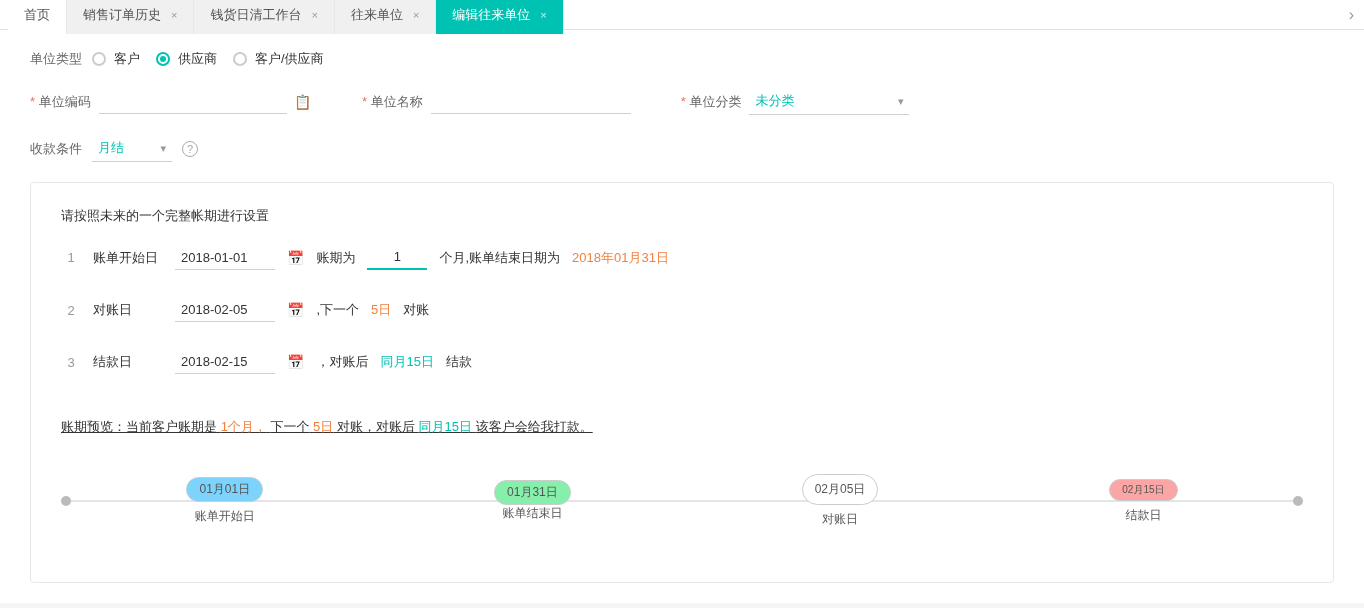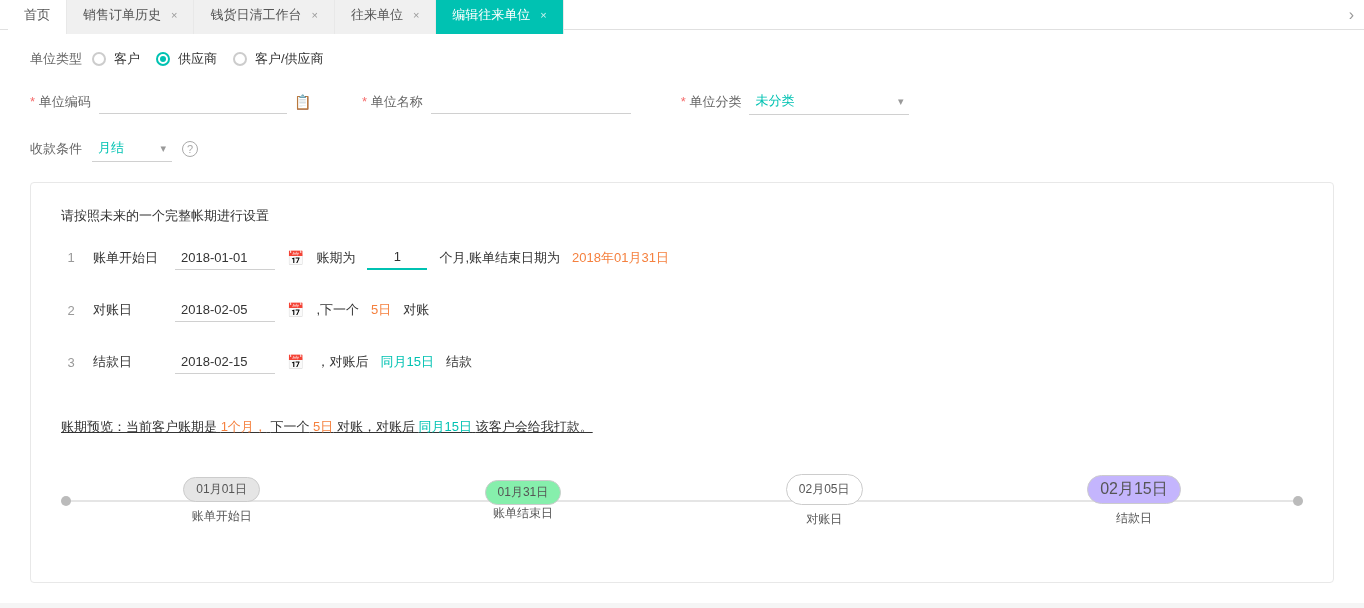--- a/index.html
+++ b/index.html
@@ -360,39 +360,39 @@
 
       <div style="position: relative; padding: 10px 0;">
         <div style="position: relative; display: flex; align-items: center; width: 100%;">
 
           <div style="position: absolute; top: 50%; left: 0; right: 0; height: 1px; background: #ccc; transform: translateY(-50%); z-index: 0;"></div>
 
           <div style="width: 10px; height: 10px; border-radius: 50%; background: #bbb; flex-shrink: 0; z-index: 1;"></div>
           <div style="flex: 1;"></div>
 
           <div style="display: flex; flex-direction: column; align-items: center; z-index: 1;">
-            <div style="border: 1px solid #ccc; border-radius: 20px; padding: 3px 12px; font-size: 12px; color: #555; background: #e5e5e5; white-space: nowrap;">01月01日</div>
+            <div style="border: 1px solid #ccc; border-radius: 20px; padding: 3px 12px; font-size: 12px; color: #555; background: #7dd3fc; white-space: nowrap;">01月01日</div>
             <div style="font-size: 12px; color: #555; margin-top: 6px;">账单开始日</div>
           </div>
           <div style="flex: 2;"></div>
 
           <div style="display: flex; flex-direction: column; align-items: center; z-index: 1;">
             <div style="border: 1px solid #ccc; border-radius: 20px; padding: 3px 12px; font-size: 12px; color: #555; background: #86efac; white-space: nowrap;">01月31日</div>
             <div style="font-size: 12px; color: #555; ">账单结束日</div>
           </div>
           <div style="flex: 2;"></div>
 
           <div style="display: flex; flex-direction: column; align-items: center; z-index: 1;">
             <div style="border: 1px solid #ccc; border-radius: 20px; padding: 6px 12px; font-size: 12px; color: #555; background: #fff; white-space: nowrap;">02月05日</div>
             <div style="font-size: 12px; color: #555; margin-top: 6px;">对账日</div>
           </div>
           <div style="flex: 2;"></div>
 
           <div style="display: flex; flex-direction: column; align-items: center; z-index: 1;">
-            <div style="border: 1px solid #ccc; border-radius: 20px; padding: 3px 12px; font-size: 16px; color: #555; background: #c4b5fd; white-space: nowrap;">02月15日</div>
+            <div style="border: 1px solid #ccc; border-radius: 20px; padding: 3px 12px; font-size: 10px; color: #555; background: #fca5a5; white-space: nowrap;">02月15日</div>
             <div style="font-size: 12px; color: #555; margin-top: 6px;">结款日</div>
           </div>
           <div style="flex: 1;"></div>
 
           <div style="width: 10px; height: 10px; border-radius: 50%; background: #bbb; flex-shrink: 0; z-index: 1;"></div>
         </div>
       </div>
     </div>
   </div>
 

